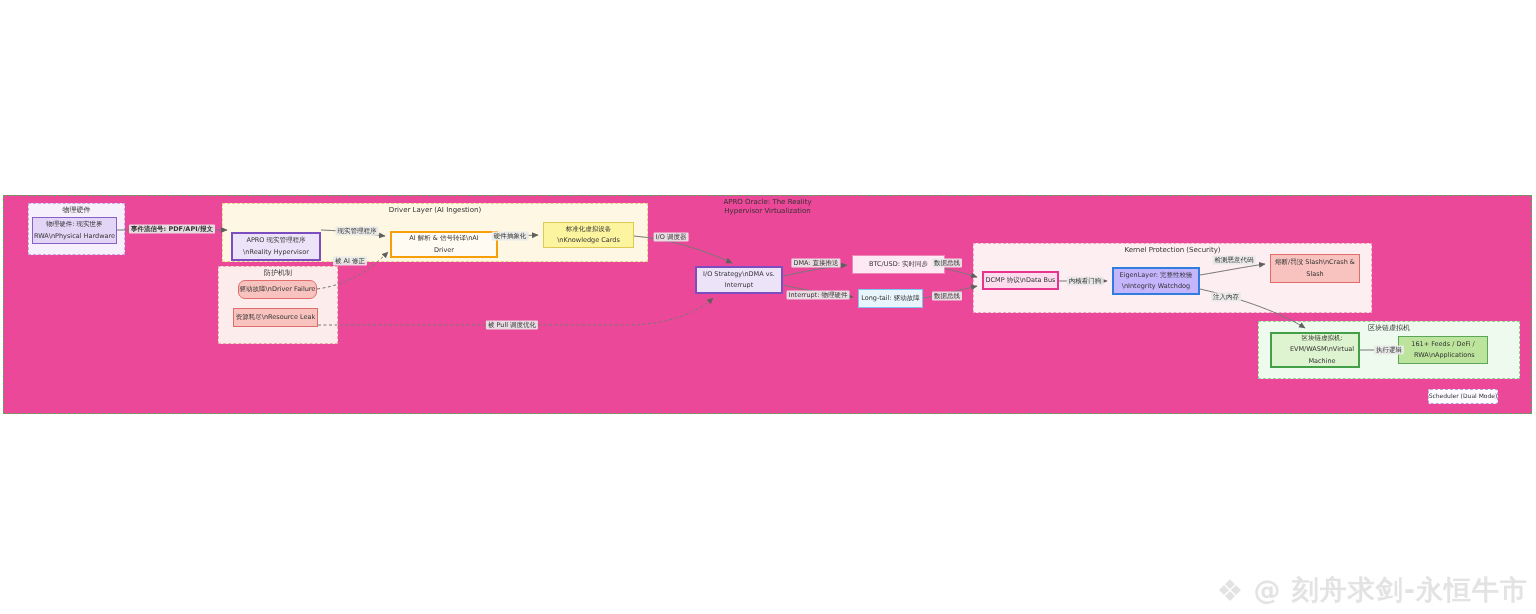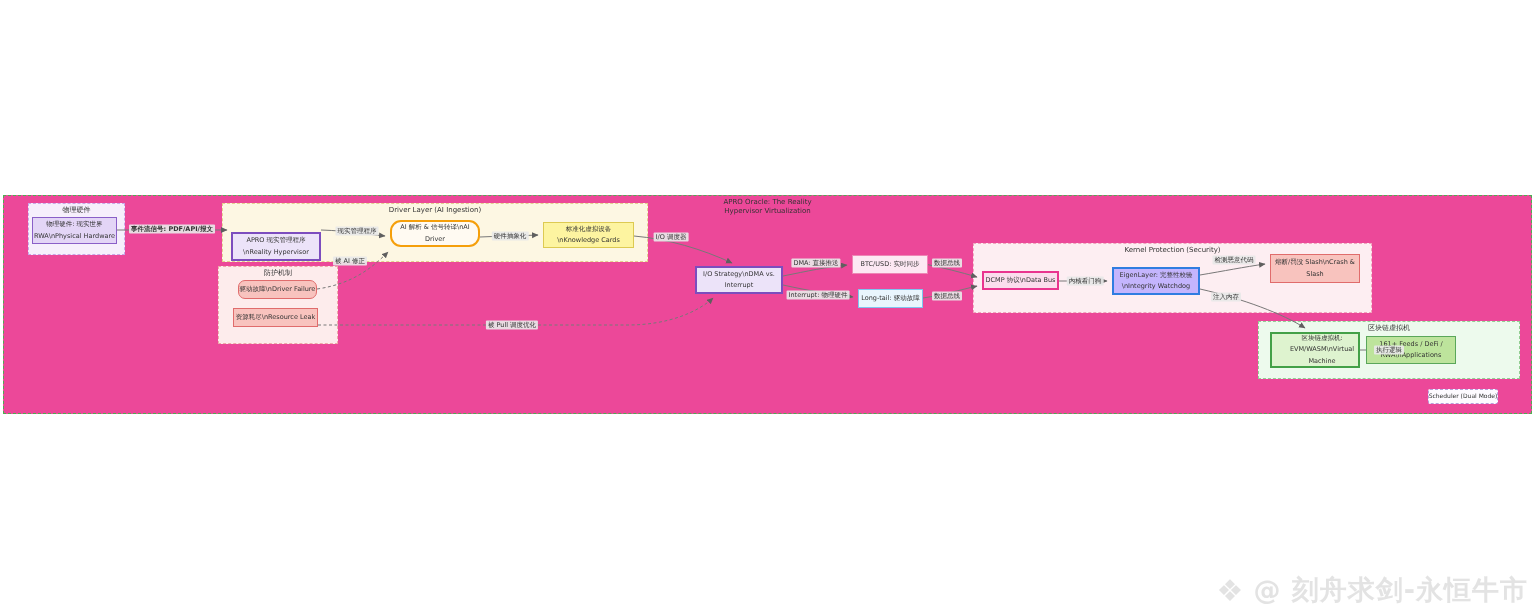--- a/index.html
+++ b/index.html
@@ -103,50 +103,50 @@
     <path class="edge" marker-end="url(#arw)" d="M1200,289 C1244,299 1283,314 1305,328"></path>
     <path class="edge" marker-end="url(#arw)" d="M1360,350 L1413,350"></path>
   </svg>
 
   <div class="node n-purple-thin" style="left:32px; top:217px; width:85px; height:27px;">物理硬件: 现实世界
 RWA\nPhysical Hardware</div>
 
   <div class="node n-purple-thick" style="left:231px; top:232px; width:90px; height:29px;">APRO 现实管理程序
 \nReality Hypervisor</div>
 
-  <div class="node n-orange" style="left:390px; top:220px; width:90px; height:27px;border-radius:11px;">AI 解析 &amp; 信号转译\nAI
+  <div class="node n-orange" style="left:390px; top:231px; width:108px; height:27px;">AI 解析 &amp; 信号转译\nAI
 Driver</div>
 
   <div class="node n-yellow" style="left:543px; top:222px; width:91px; height:26px;">标准化虚拟设备
 \nKnowledge Cards</div>
 
   <div class="node n-purple-thick" style="left:695px; top:266px; width:88px; height:28px;">I/O Strategy\nDMA vs.
 Interrupt</div>
 
   <div class="node n-red" style="left:238px; top:280px; width:79px; height:19px;border-radius:7px;">驱动故障\nDriver Failure</div>
 
   <div class="node n-red" style="left:233px; top:308px; width:85px; height:19px;">资源耗尽\nResource Leak</div>
 
-  <div class="node n-pinklight" style="left:852px; top:255px; width:76px; height:19px;">BTC/USD: 实时同步</div>
+  <div class="node n-pinklight" style="left:852px; top:255px; width:93px; height:19px;">BTC/USD: 实时同步</div>
 
   <div class="node n-bluelight" style="left:858px; top:289px; width:65px; height:19px;">Long-tail: 驱动故障</div>
 
   <div class="node n-pink-thick" style="left:982px; top:271px; width:77px; height:19px;">DCMP 协议\nData Bus</div>
 
   <div class="node n-blue-thick" style="left:1112px; top:267px; width:88px; height:28px;">EigenLayer: 完整性校验
 \nIntegrity Watchdog</div>
 
   <div class="node n-red" style="left:1270px; top:254px; width:90px; height:29px;">熔断/罚没 Slash\nCrash &amp;
 Slash</div>
 
   <div class="node n-green-thick" style="left:1270px; top:332px; width:90px; height:36px;">区块链虚拟机:
 EVM/WASM\nVirtual
 Machine</div>
 
-  <div class="node n-green-fill" style="left:1366px; top:336px; width:90px; height:28px;">161+ Feeds / DeFi /
+  <div class="node n-green-fill" style="left:1398px; top:336px; width:90px; height:28px;text-align:right;">161+ Feeds / DeFi /
 RWA\nApplications</div>
 
   <div class="node n-sched" style="left:1428px; top:389px; width:70px; height:15px;">Scheduler (Dual Mode)</div>
 
   <span class="elabel" style="left:172px; top:229px;font-weight:bold;">事件流信号: PDF/API/报文</span>
   <span class="elabel" style="left:357px; top:231px;">现实管理程序</span>
   <span class="elabel" style="left:510px; top:236px;">硬件抽象化</span>
   <span class="elabel" style="left:671px; top:237px;">I/O 调度器</span>
   <span class="elabel" style="left:350px; top:261px;">被 AI 修正</span>
   <span class="elabel" style="left:512px; top:325px;">被 Pull 调度优化</span>

